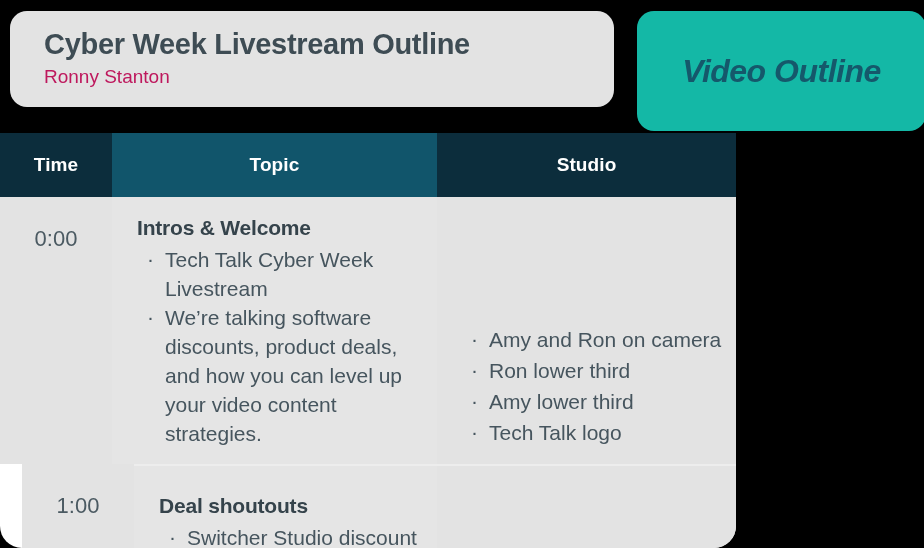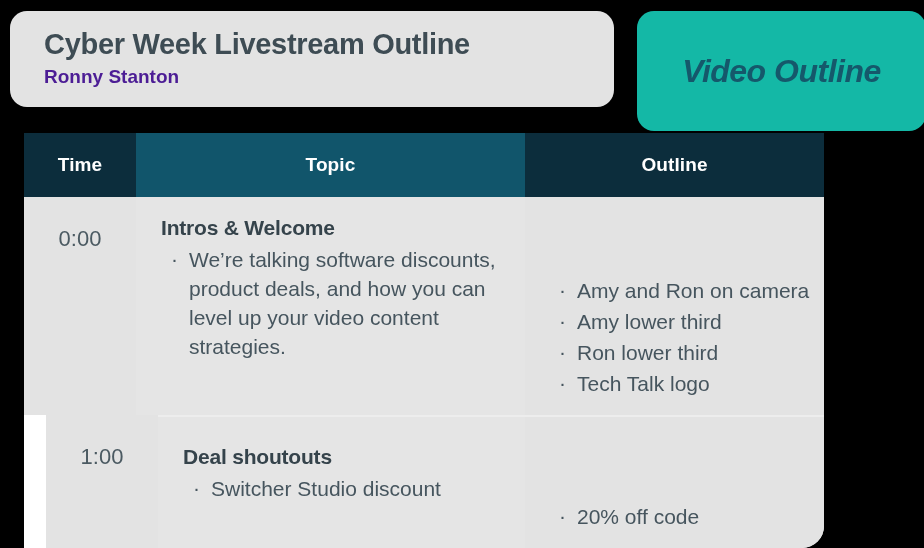--- a/index.html
+++ b/index.html
@@ -47,22 +47,22 @@
     font-size: 29px;
     font-weight: bold;
     color: #3e4c54;
     letter-spacing: -0.3px;
     line-height: 36px;
     white-space: nowrap;
   }
 
   .doc-author {
     font-size: 19px;
-    font-weight: bold;
-    color: #4c1d95;
+    font-weight: normal;
+    color: #be185d;
     line-height: 28px;
     margin-top: 1px;
   }
 
   .badge-card {
     flex: 0 0 289px;
     height: 120px;
     background: #14b8a6;
     border-radius: 17px;
     display: flex;
@@ -77,25 +77,24 @@
     color: #15586b;
     letter-spacing: -0.5px;
     white-space: nowrap;
   }
 
   
   .table {
     position: absolute;
     left: 0;
     top: 133px;
-    width: 824px;
+    width: 736px;
     height: 415px;
     border-radius: 0 0 22px 22px;
     overflow: hidden;
-    padding-left: 24px;
   }
 
   .thead {
     display: flex;
     height: 64px;
   }
 
   .th {
     display: flex;
     align-items: center;
@@ -232,41 +231,42 @@
   <div class="table">
 
     <div class="thead">
       <div class="th th-time">
         <span>Time</span>
       </div>
       <div class="th th-topic">
         <span>Topic</span>
       </div>
       <div class="th th-visuals">
-        <span>Outline</span>
+        <span>Studio</span>
       </div>
     </div>
 
     <div class="tbody">
 
       <div class="row row-1">
         <div class="cell-time">
           <span class="time-text">0:00</span>
         </div>
         <div class="cell-topic">
           <div class="topic-head">Intros &amp; Welcome</div>
           <ul class="bullets">
+            <li>Tech Talk Cyber Week Livestream</li>
             <li>We’re talking software discounts, product deals, and how you can level up your video content strategies.</li>
           </ul>
         </div>
         <div class="cell-visuals">
           <ul class="bullets">
             <li>Amy and Ron on camera</li>
+            <li>Ron lower third</li>
             <li>Amy lower third</li>
-            <li>Ron lower third</li>
             <li>Tech Talk logo</li>
           </ul>
         </div>
       </div>
 
       <div class="row row-2">
         <div class="cell-time">
           <span class="time-text">1:00</span>
         </div>
         <div class="cell-topic">

